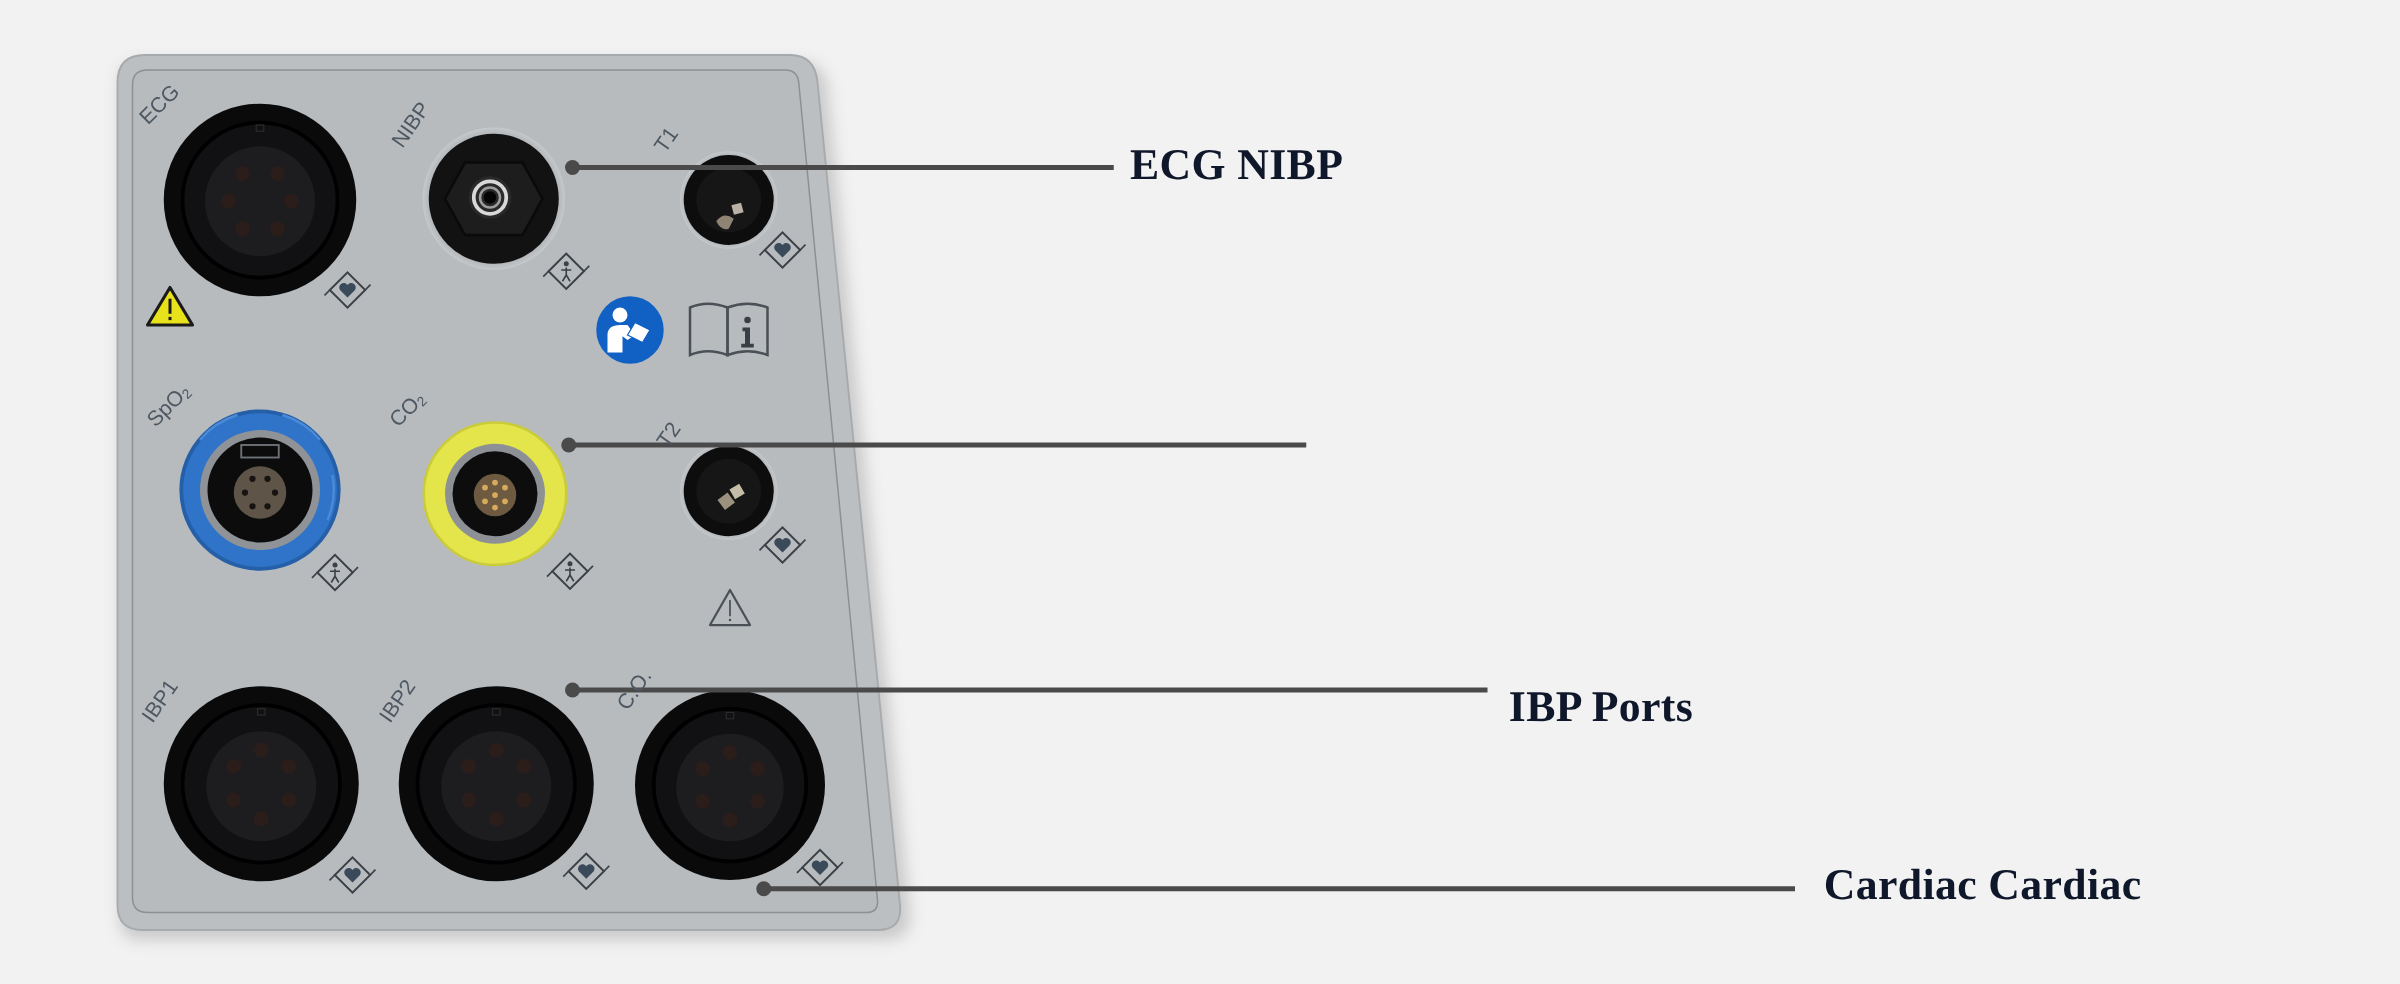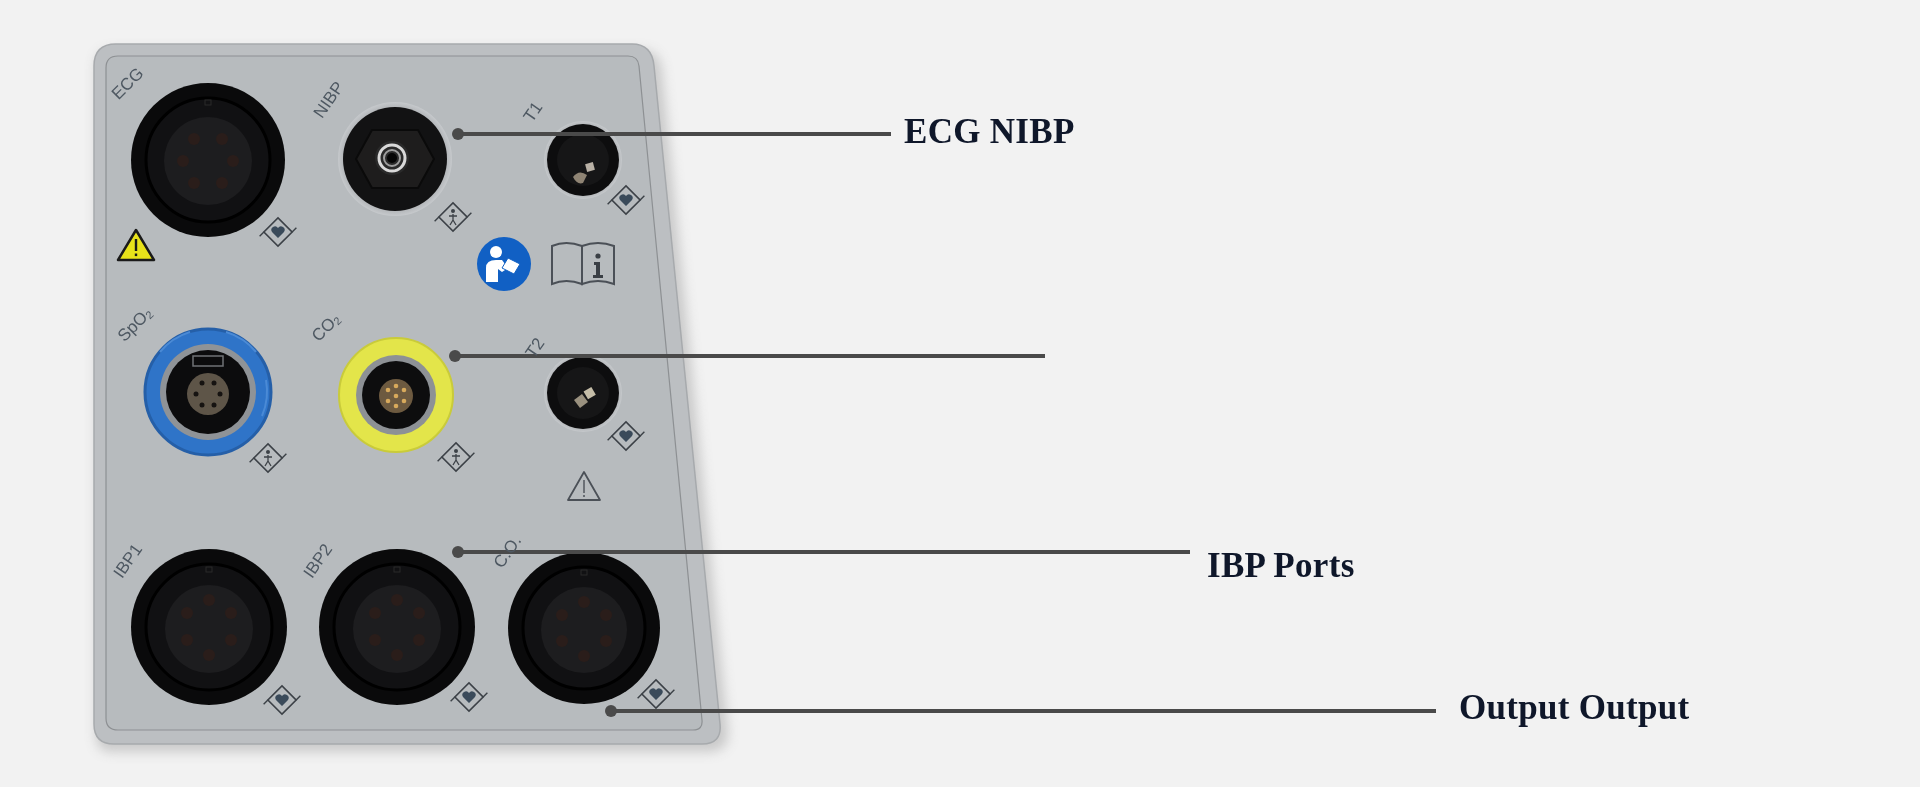--- a/index.html
+++ b/index.html
@@ -300,15 +300,15 @@
   <div class="port-label" style="left:536px; top:106px; transform: rotate(-55deg);"><span>T1</span></div>
   <div class="port-label" style="left:128px; top:326px; transform: rotate(-45deg);"><span>SpO</span><sub>2</sub></div>
   <div class="port-label" style="left:322px; top:326px; transform: rotate(-45deg);"><span>CO</span><sub>2</sub></div>
   <div class="port-label" style="left:538px; top:342px; transform: rotate(-55deg);"><span>T2</span></div>
   <div class="port-label" style="left:126px; top:562px; transform: rotate(-55deg);"><span>IBP1</span></div>
   <div class="port-label" style="left:316px; top:562px; transform: rotate(-55deg);"><span>IBP2</span></div>
   <div class="port-label" style="left:506px; top:552px; transform: rotate(-55deg);"><span>C.O.</span></div>
 
   <div class="callout-label" style="left:904px; top:112px;">ECG NIBP</div>
   <div class="callout-label" style="left:1207px; top:530px;margin-top:16px;">IBP Ports</div>
-  <div class="callout-label" style="left:1459px; top:688px;">Output Output</div>
+  <div class="callout-label" style="left:1459px; top:688px;">Cardiac Cardiac</div>
 
 </div>
 
 </body></html>

